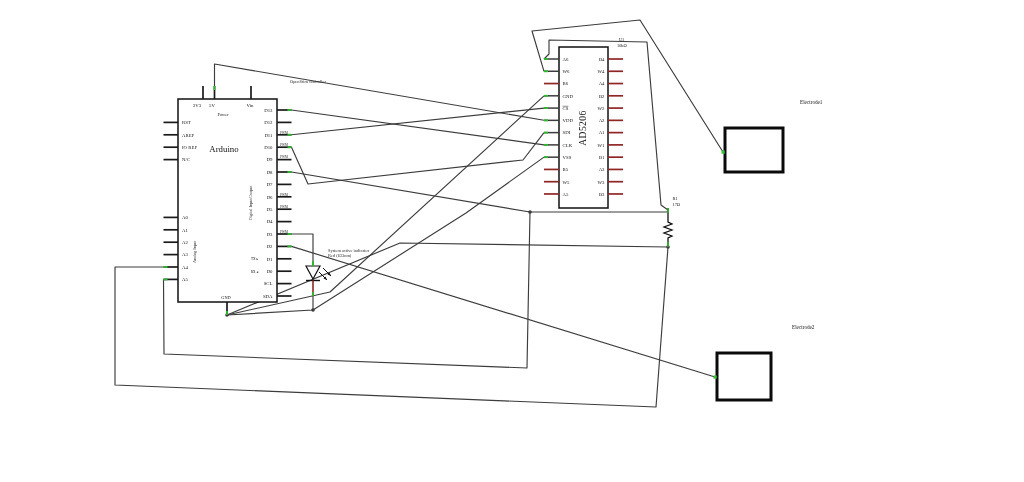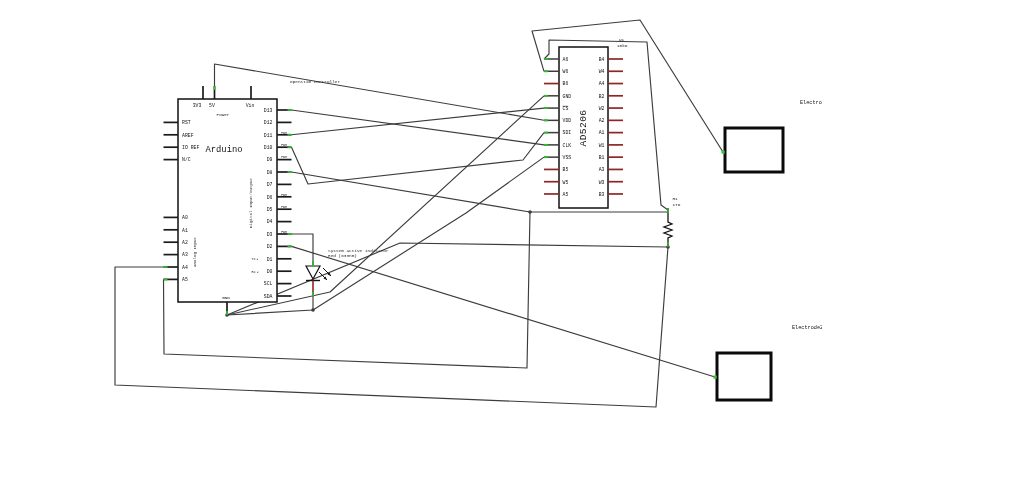--- a/index.html
+++ b/index.html
@@ -1,17 +1,17 @@
 <!DOCTYPE html>
 <html><head>
 <meta charset="utf-8">
 <style>
   html,body{margin:0;padding:0;background:#fff;}
   .canvas{position:relative;width:822px;height:482px;background:#ffffff;overflow:hidden;
-          font-family:Liberation Mono, monospace;}
+          font-family:Liberation Serif, serif;}
   svg{position:absolute;left:0;top:0;}
   svg text{fill:#141414;}
   .t-tiny{font-size:4.3px;}
   .t-pin{font-size:4.8px;}
   .t-big{font-size:8.8px;}
   .t-chip{font-size:9.6px;letter-spacing:.4px;}
   .t-rot{font-size:4.2px;fill:#2e2e2e;}
   .t-anno{font-size:4.4px;fill:#2a2a2a;}
   .t-elec{font-size:5.2px;}
   .wm-pre{font-size:4.6px;fill:#b9b9b9;}

